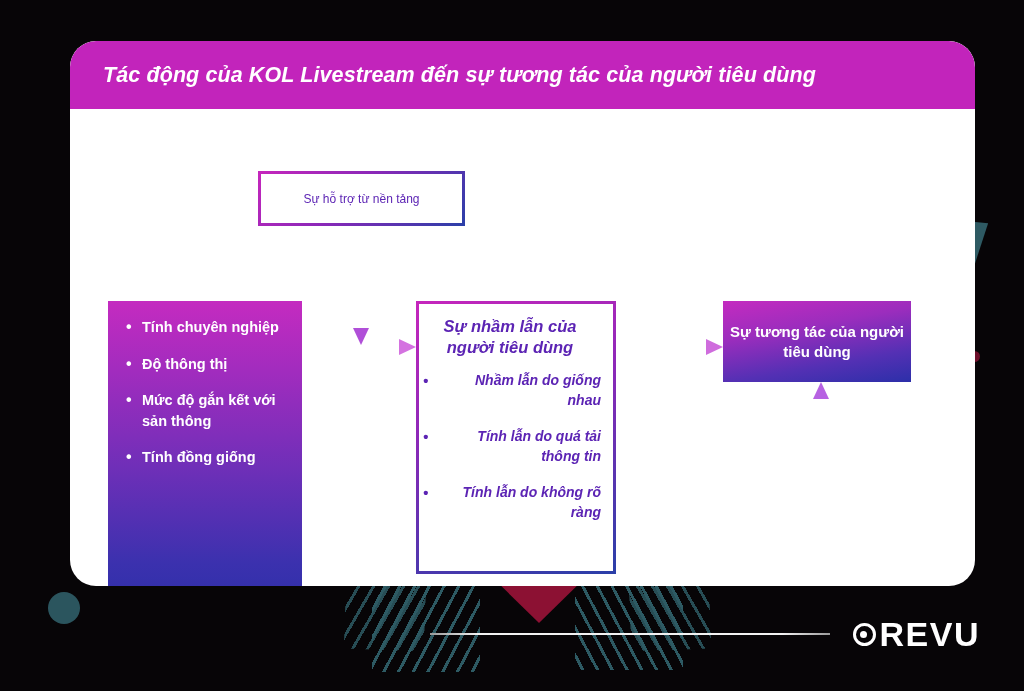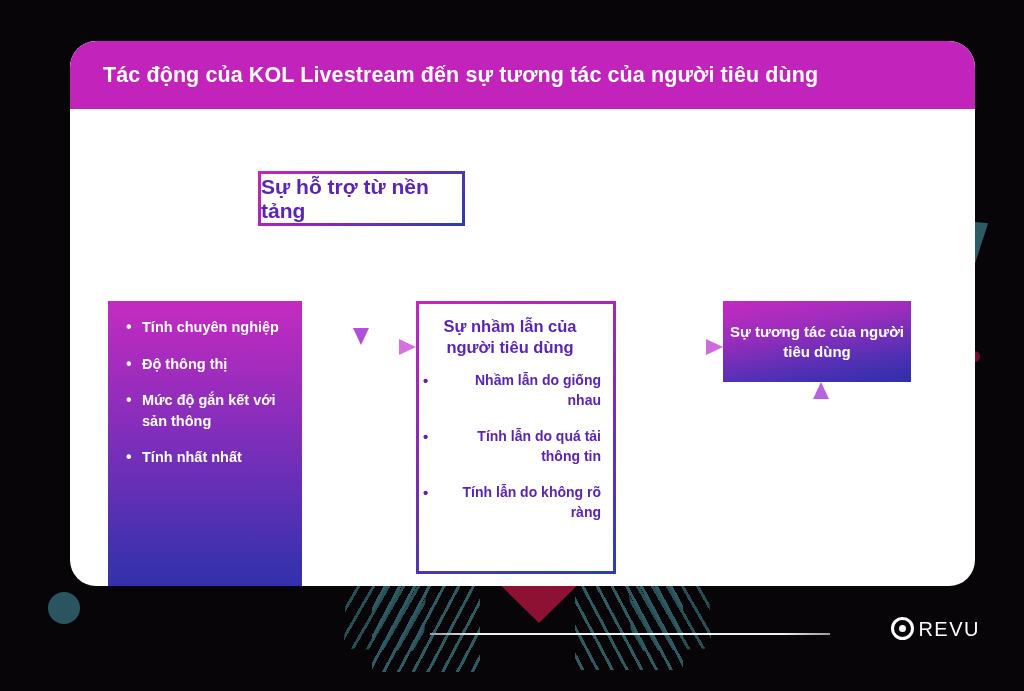--- a/index.html
+++ b/index.html
@@ -63,38 +63,39 @@
   .logo .mark {
     width:23px; height:23px; border-radius:50%;
     border:3.5px solid #ffffff;
     display:flex; align-items:center; justify-content:center;
   }
   .logo .mark .pupil {
     width:7px; height:7px; border-radius:50%; background:#ffffff;
     margin-left:-1px;
   }
   .logo .word {
-    font-size:20px; font-weight:normal; letter-spacing:1.5px;
+    font-size:34px; font-weight:bold; letter-spacing:1.5px;
     line-height:1; margin-left:-1px;
   }
 
   
   .card {
     position:absolute; left:70px; top:41px;
     width:905px; height:545px;
     background:#ffffff;
     border-radius:26px;
     overflow:hidden;
   }
   .card-header {
     height:68px;
     background:#c224bb;
     border-radius:26px 26px 0 0;
     display:flex; align-items:center;
     padding-left:33px;
+    font-style:italic;
   }
   .card-header h1 {
     color:#ffffff;
     font-size:21.5px;
     font-weight:bold;
     letter-spacing:.1px;
   }
   .card-body { position:relative; height:477px; }
 
   
@@ -105,21 +106,21 @@
     left:188px; top:62px; width:207px; height:55px;
     padding:3px;
     background:linear-gradient(135deg,#c626bc 0%,#8a28b8 45%,#2a3fa8 100%);
   }
   .box-platform .inner {
     width:100%; height:100%;
     background:#ffffff;
     display:flex; align-items:center; justify-content:center;
   }
   .box-platform .t {
-    color:#5c24b4; font-size:21px; font-weight:bold;
+    color:#5c24b4; font-size:12px; font-weight:normal;
   }
 
   
   .box-kol {
     left:38px; top:192px; width:194px; height:320px;
     background:linear-gradient(180deg,#c42bc0 0%,#a12cbe 22%,#6f2fb8 52%,#3b31ae 82%,#2b2ea8 100%);
     padding:16px 14px 10px 14px;
     color:#ffffff;
   }
   .box-kol .title {
@@ -141,20 +142,21 @@
 
   
   .box-confusion {
     left:346px; top:192px; width:200px; height:273px;
     padding:3px;
     background:linear-gradient(160deg,#c626bc 0%,#8c28b8 40%,#2a3fa8 100%);
   }
   .box-confusion .inner {
     width:100%; height:100%; background:#ffffff;
     padding:12px 12px 8px 0;
+    font-style:italic;
   }
   .box-confusion .title {
     color:#5c24b4; font-size:16.5px; font-weight:bold;
     text-align:center; line-height:1.25; margin-bottom:14px;
   }
   .box-confusion ul { list-style:none;text-align:right; }
   .box-confusion li {
     position:relative;
     color:#5c24b4; font-size:14px; font-weight:bold;
     line-height:1.42; padding-left:20px; margin-bottom:16px;
@@ -249,21 +251,21 @@
         <div class="inner">
           <span class="t">Sự hỗ trợ từ nền tảng</span>
         </div>
       </div>
 
       <div class="box box-kol">
         <ul>
           <li>Tính chuyên nghiệp</li>
           <li>Độ thông thị</li>
           <li>Mức độ gắn kết với sản thông</li>
-          <li>Tính nhất nhất</li>
+          <li>Tính đồng giống</li>
         </ul>
       </div>
 
       <div class="box box-confusion">
         <div class="inner">
           <div class="title">Sự nhầm lẫn của người tiêu dùng</div>
           <ul>
             <li>Nhầm lẫn do giống nhau</li>
             <li>Tính lẫn do quá tải thông tin</li>
             <li>Tính lẫn do không rõ ràng</li>

